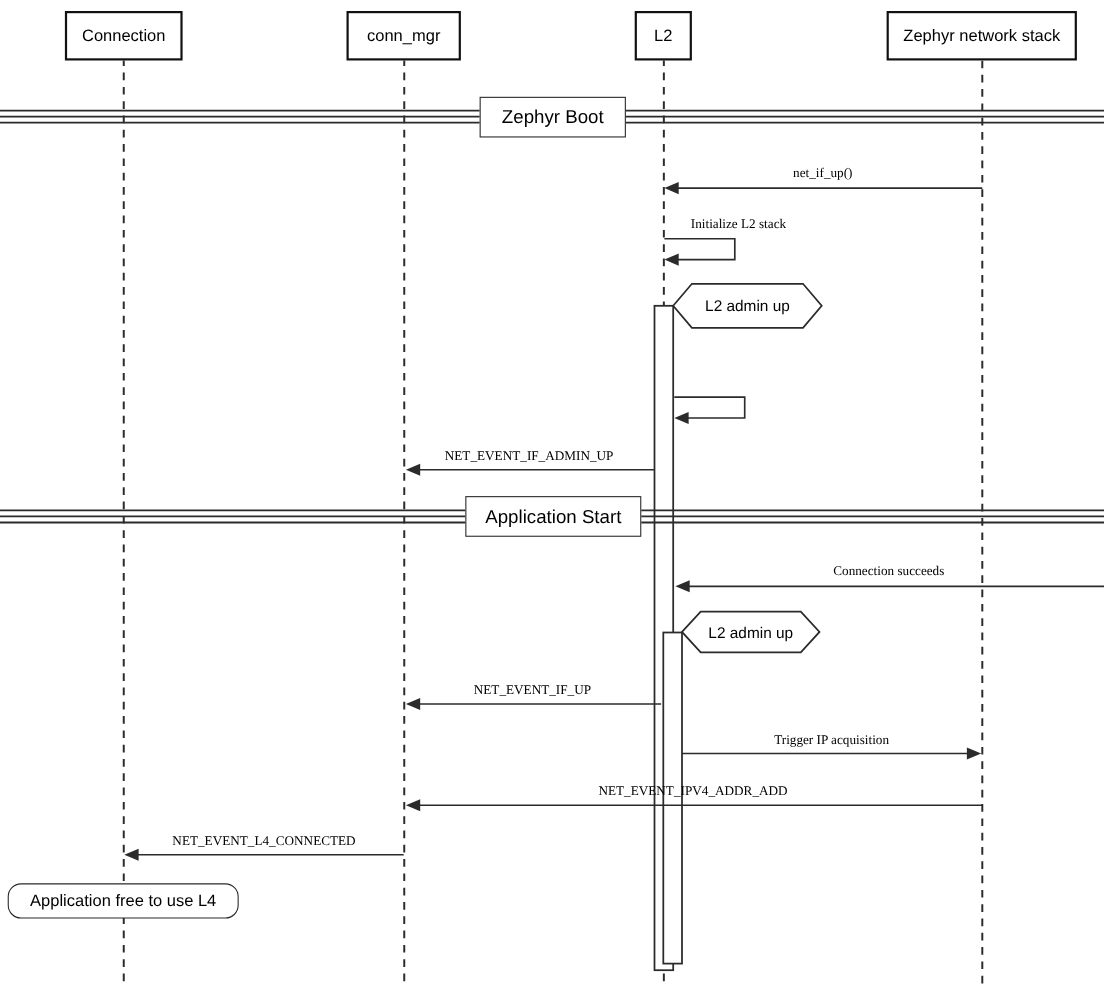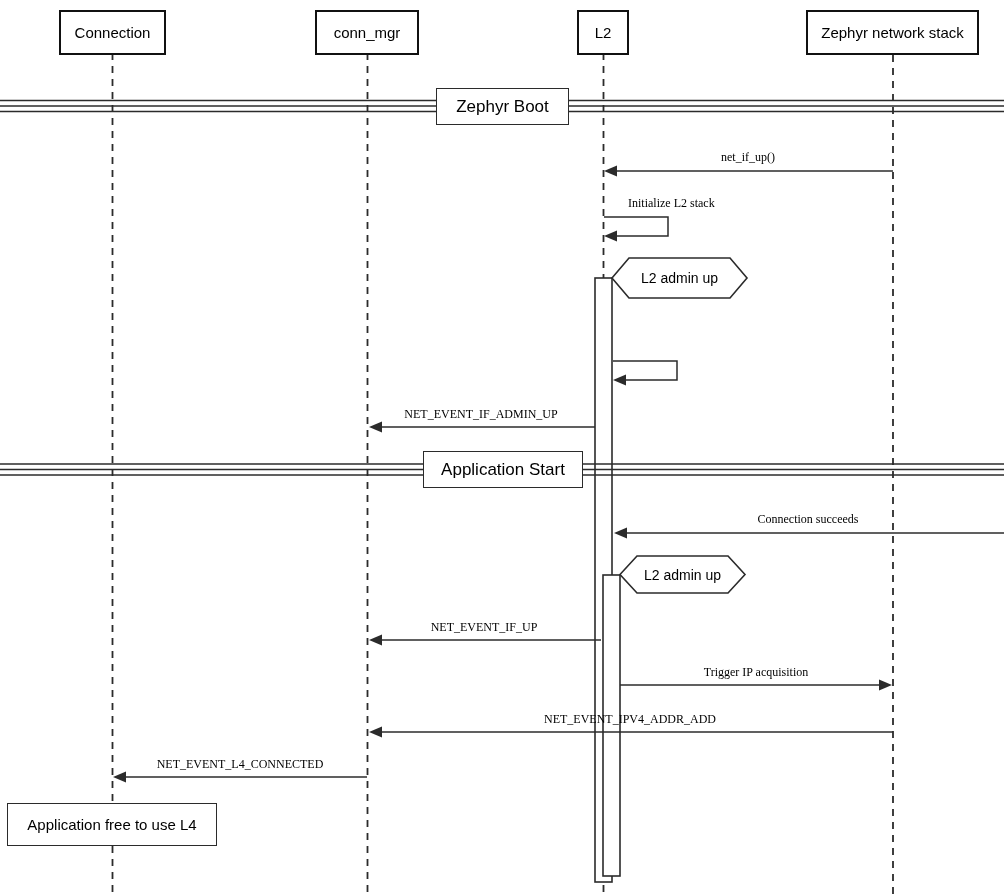--- a/index.html
+++ b/index.html
@@ -148,21 +148,21 @@
     <span>Application Start</span>
   </div>
 
   <div class="hex-label" style="left:612px; top:258px; width:135px; height:40px;">
     <span>L2 admin up</span>
   </div>
   <div class="hex-label" style="left:620px; top:556px; width:125px; height:37px;">
     <span>L2 admin up</span>
   </div>
 
-  <div class="note-box" style="left:7px; top:803px; width:210px; height:43px;">
+  <div class="note-box" style="left:7px; top:803px; width:210px; height:32px;border-radius:12px;">
     <span>Application free to use L4</span>
   </div>
 
   <div class="msg-label centered" style="left:748px; top:149px;">net_if_up()</div>
   <div class="msg-label" style="left:628px; top:195px;">Initialize L2 stack</div>
   <div class="msg-label centered" style="left:481px; top:406px;">NET_EVENT_IF_ADMIN_UP</div>
   <div class="msg-label centered" style="left:808px; top:511px;">Connection succeeds</div>
   <div class="msg-label centered" style="left:484px; top:619px;">NET_EVENT_IF_UP</div>
   <div class="msg-label centered" style="left:756px; top:664px;">Trigger IP acquisition</div>
   <div class="msg-label centered" style="left:630px; top:711px;">NET_EVENT_IPV4_ADDR_ADD</div>

